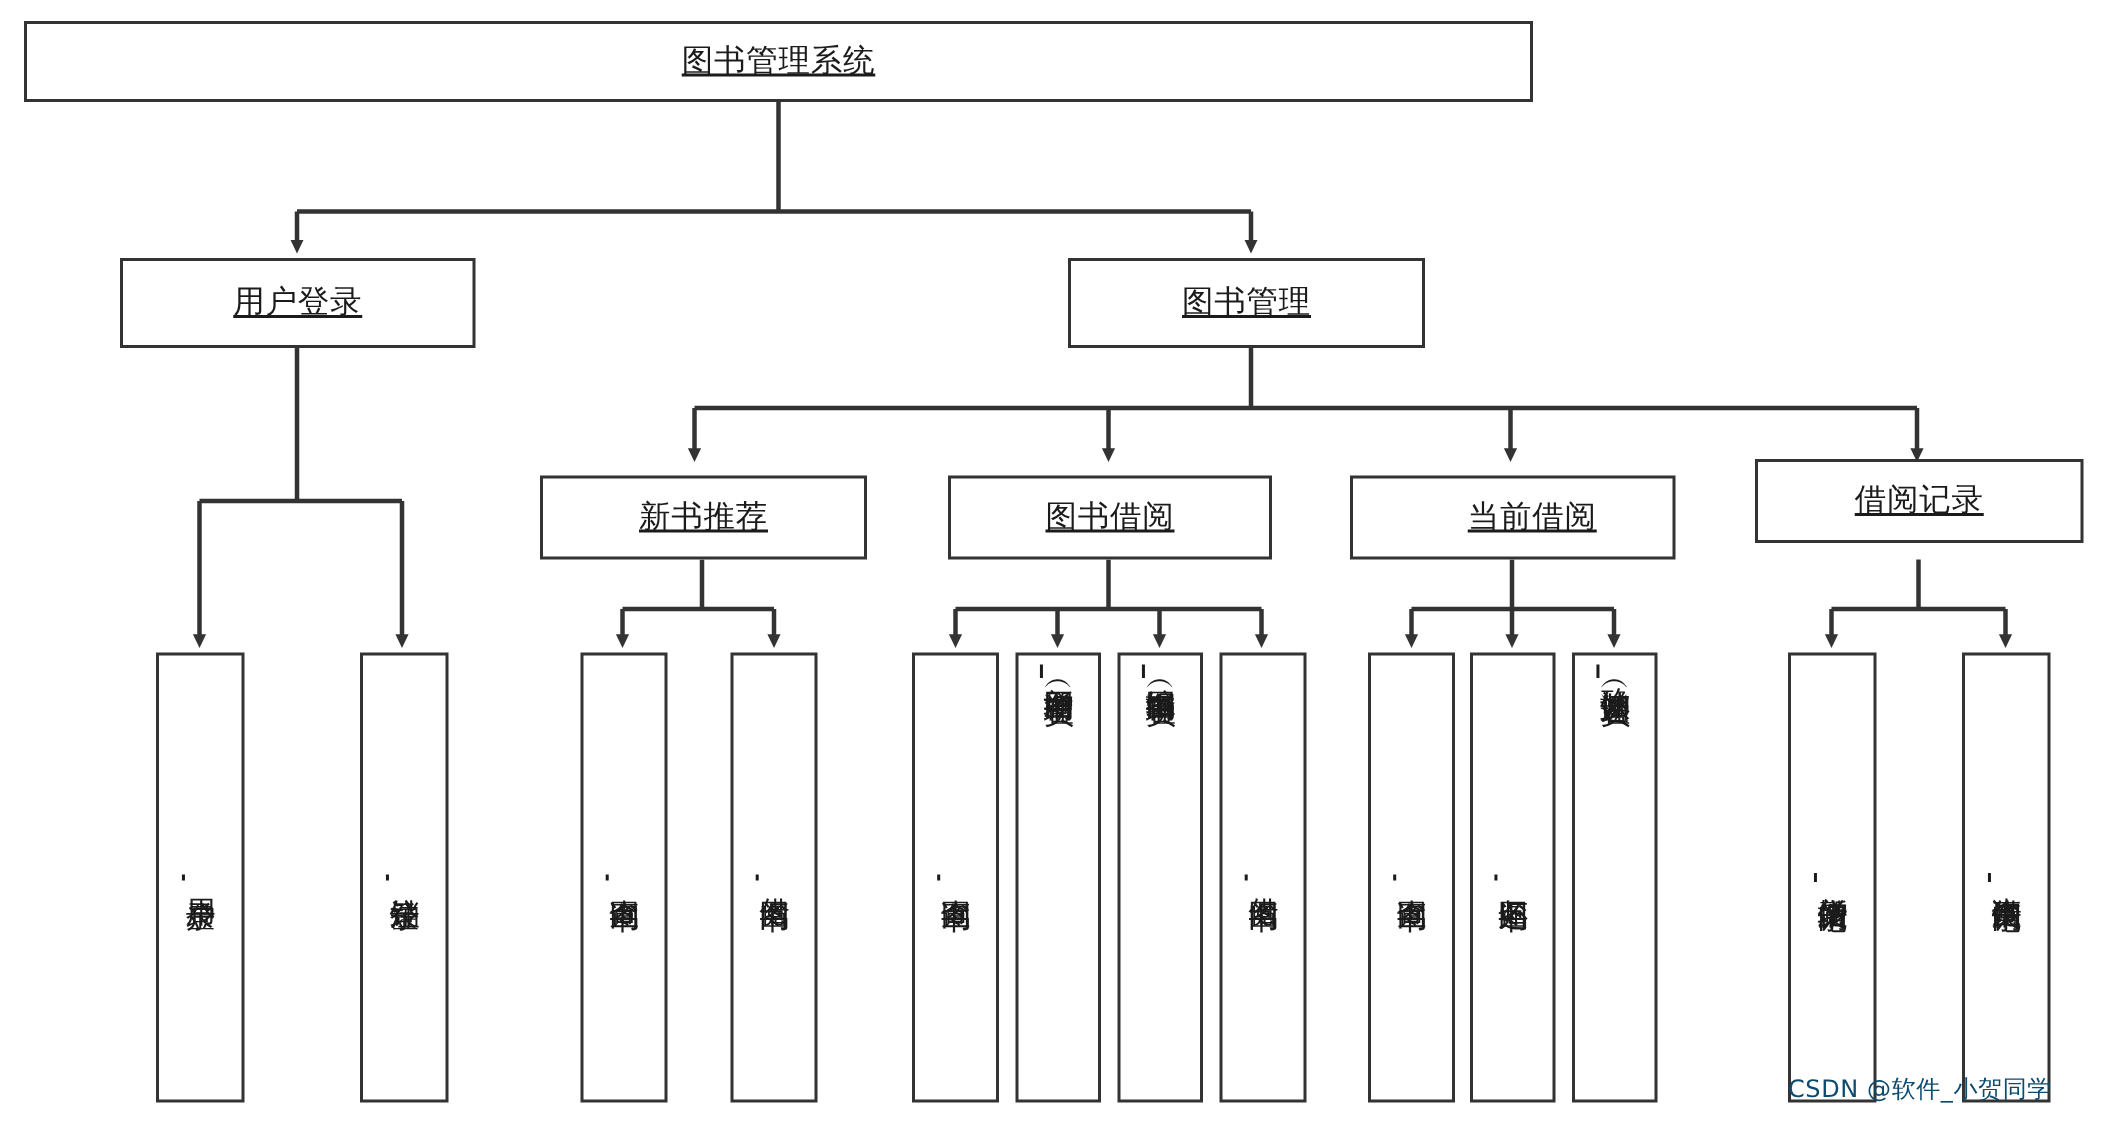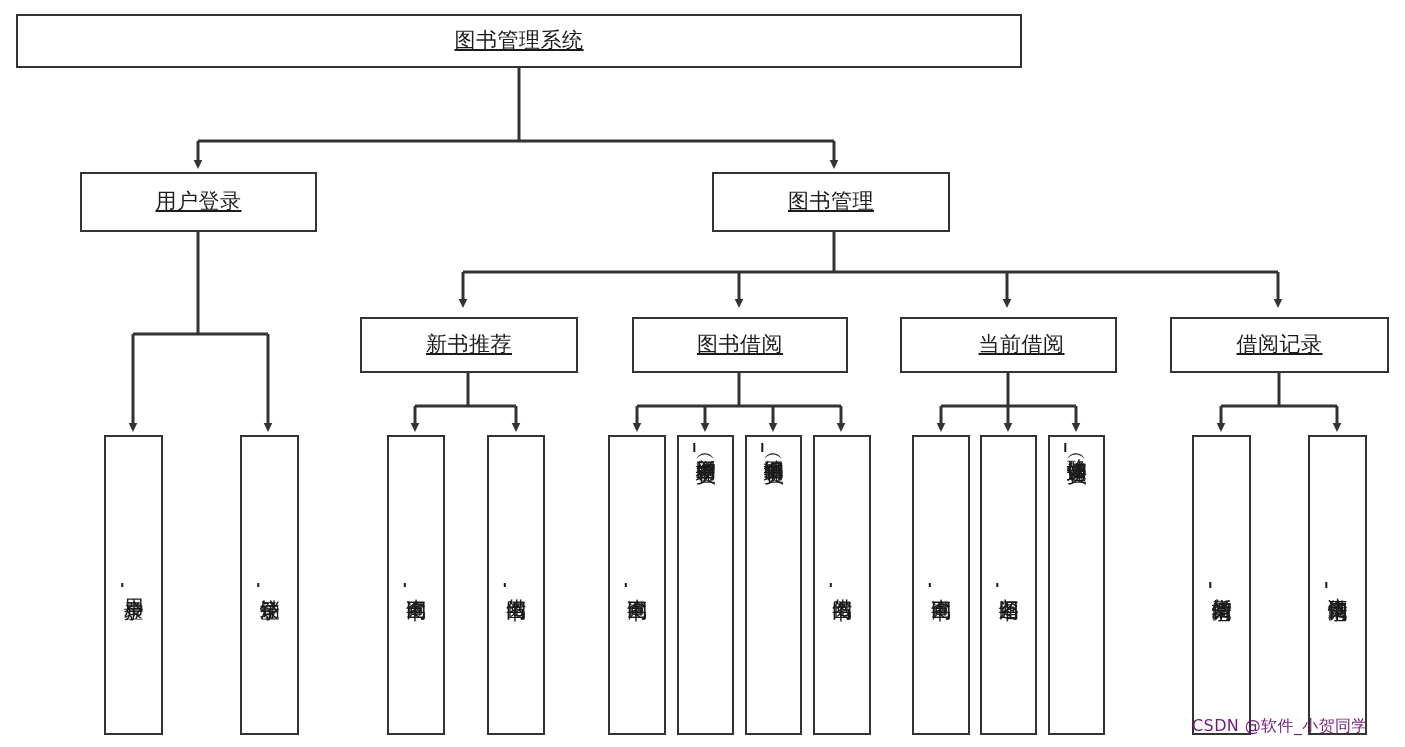--- a/index.html
+++ b/index.html
@@ -45,21 +45,21 @@
     padding-top:6px;
     padding-bottom:6px;
     justify-content:center;
     align-items:center;
   }
   .node.vert.topalign{
     justify-content:flex-start;
   }
   .watermark{
     position:absolute;
-    color:#701a75;
+    color:#0c4a6e;
     font-size:16px;
     letter-spacing:0.4px;
     white-space:nowrap;
     user-select:none;
   }
 </style>
 </head>
 <body>
 
 <div id="canvas">
@@ -127,21 +127,21 @@
 
   <div class="node horiz" style="left:360px;top:317px;width:218px;height:56px;">
     <span>新书推荐</span>
   </div>
   <div class="node horiz" style="left:632px;top:317px;width:216px;height:56px;text-align:right;">
     <span>图书借阅</span>
   </div>
   <div class="node horiz" style="left:900px;top:317px;width:217px;height:56px;padding-left:26px;">
     <span>当前借阅</span>
   </div>
-  <div class="node horiz" style="left:1170px;top:317px;width:219px;height:56px;">
+  <div class="node horiz" style="left:1170px;top:306px;width:219px;height:56px;">
     <span>借阅记录</span>
   </div>
 
   <div class="node vert" style="left:104px;top:435px;width:59px;height:300px;">
     <span>用户登录</span>
   </div>
   <div class="node vert" style="left:240px;top:435px;width:59px;height:300px;">
     <span>注销登录</span>
   </div>
 

